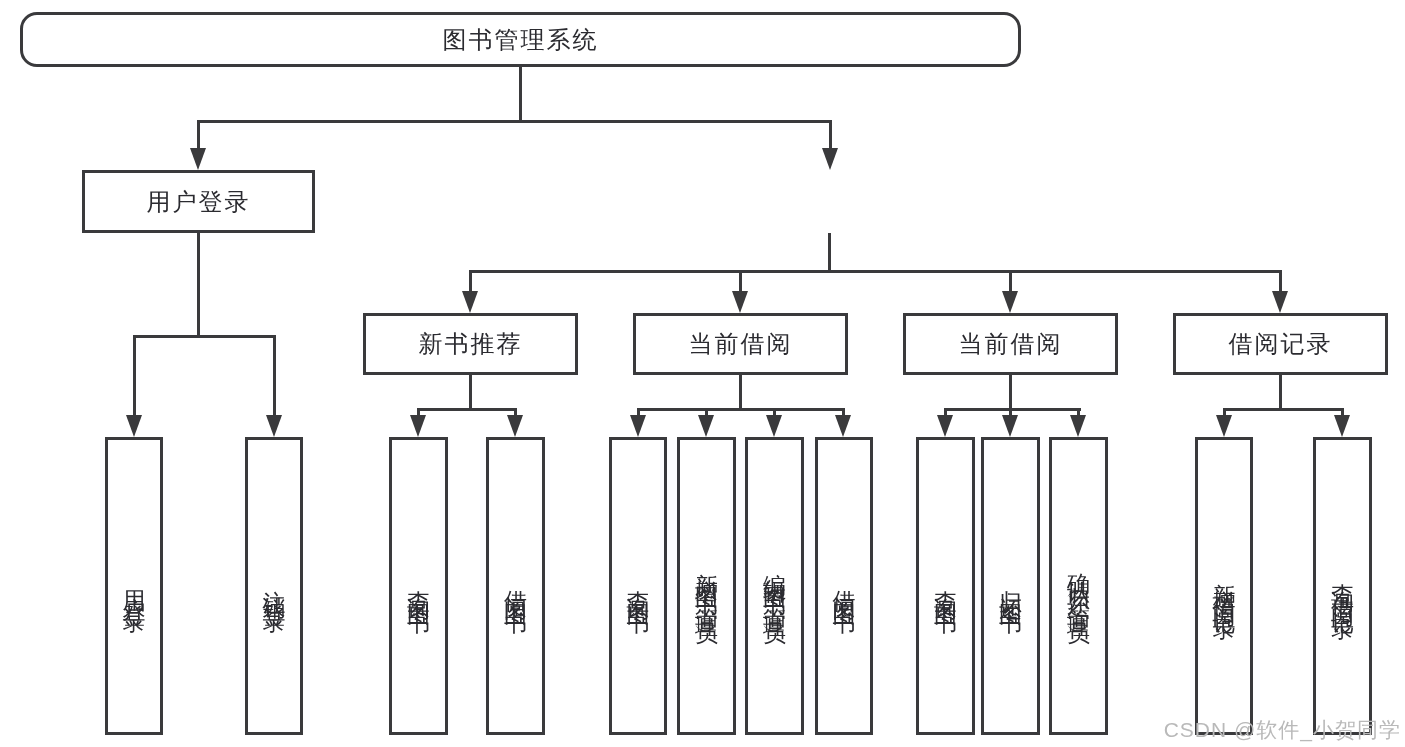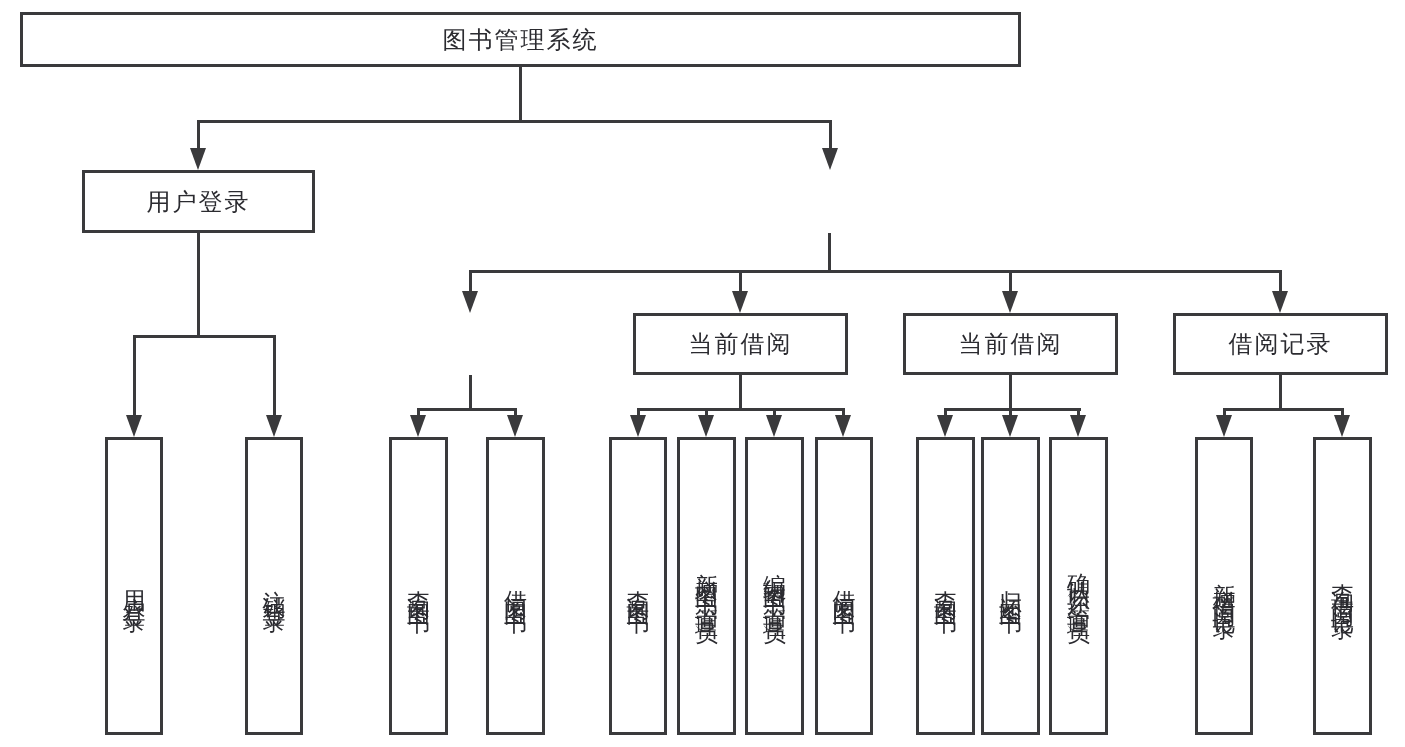--- a/index.html
+++ b/index.html
@@ -30,25 +30,26 @@
   .watermark{
     position:absolute;right:4px;top:716px;z-index:5;
     font-size:21px;color:var(--watermark,#b9b9b9);letter-spacing:1px;
   }
 </style>
 </head>
 <body>
 
 <div class="stage">
 
-  <div class="box hbox" style="left:20px;top:12px;width:1001px;height:55px;">图书管理系统</div>
+  <div class="box hbox" style="left:20px;top:12px;width:1001px;height:55px;border-radius:17px;">图书管理系统</div>
 
   <div class="box hbox" style="left:82px;top:170px;width:233px;height:63px;">用户登录</div>
 
 
+  <div class="box hbox" style="left:363px;top:313px;width:215px;height:62px;">新书推荐</div>
 
   <div class="box hbox" style="left:633px;top:313px;width:215px;height:62px;">当前借阅</div>
 
   <div class="box hbox" style="left:903px;top:313px;width:215px;height:62px;">当前借阅</div>
 
   <div class="box hbox" style="left:1173px;top:313px;width:215px;height:62px;">借阅记录</div>
 
   <div class="box vbox" style="left:105px;top:437px;width:58px;height:298px;">用户登录</div>
 
   <div class="box vbox" style="left:245px;top:437px;width:58px;height:298px;">注销登录</div>
@@ -127,14 +128,15 @@
   <div class="vl" style="left:1077px;top:408px;height:10px;"></div>
   <div class="ar" style="left:1070px;top:415px;"></div>
 
   <div class="vl" style="left:1279px;top:375px;height:33px;"></div>
   <div class="hl" style="left:1223px;top:408px;width:120px;"></div>
   <div class="vl" style="left:1223px;top:408px;height:10px;"></div>
   <div class="ar" style="left:1216px;top:415px;"></div>
   <div class="vl" style="left:1341px;top:408px;height:10px;"></div>
   <div class="ar" style="left:1334px;top:415px;"></div>
 
+  <div class="watermark">CSDN @软件_小贺同学</div>
 
 </div>
 
 </body></html>

